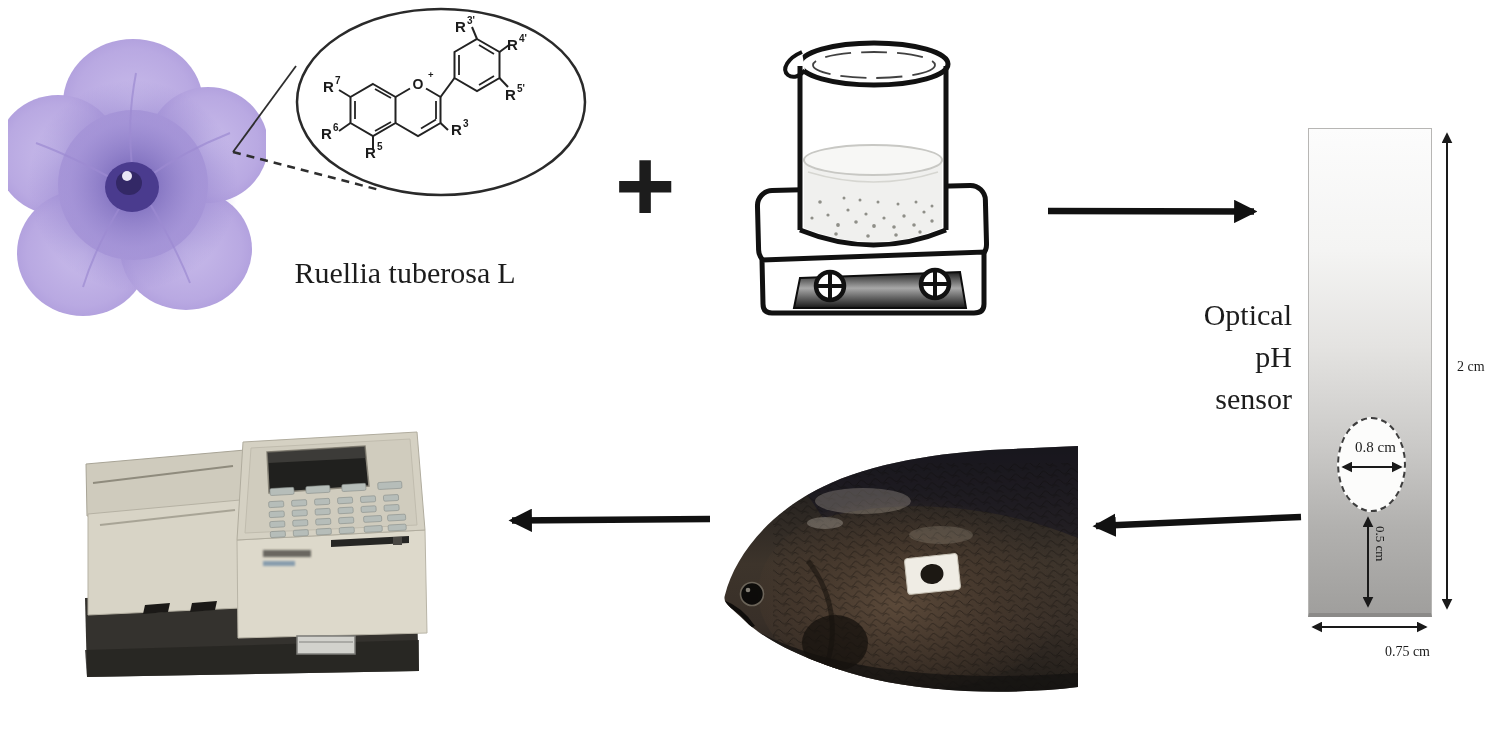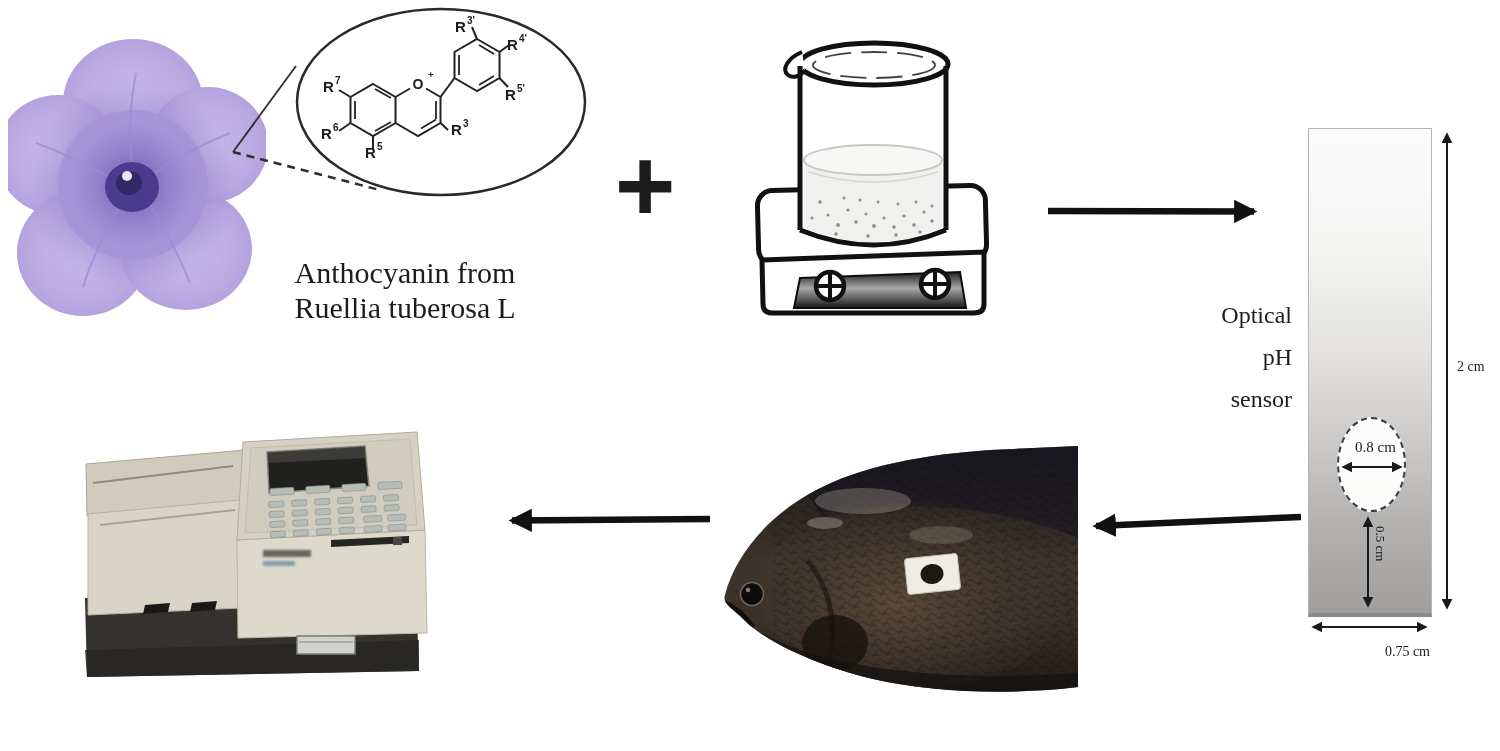--- a/index.html
+++ b/index.html
@@ -2,21 +2,21 @@
 <html><head>
 <meta charset="utf-8">
 <style>
   html,body{margin:0;padding:0;background:#fff;}
   .canvas{position:relative;width:1500px;height:751px;background:#fff;overflow:hidden;
           font-family:"Liberation Serif",serif;color:#1c1c1c;}
   .abs{position:absolute;}
   .caption{text-align:center;line-height:1.18;}
   .serif-big{font-size:30px;}
   .plus{font-family:"Liberation Sans",sans-serif;font-size:104px;font-weight:700;line-height:110px;text-align:center;}
-  .sensor-label{text-align:right;font-size:24px;line-height:42px;}
+  .sensor-label{text-align:right;font-size:30px;line-height:42px;}
   .strip{left:1308px;top:128px;width:122px;height:484px;
          background:linear-gradient(180deg,#fcfcfc 0%,#f4f4f3 25%,#e4e3e1 45%,#cbcac8 65%,#b2b1af 82%,#a09f9d 100%);
          border:1px solid #b7b6b4;border-bottom:4px solid #8b8a88;}
   .spot{position:absolute;left:28px;top:288px;width:65px;height:91px;border-radius:50%;
         background:#fcfcfb;border:2px dashed #3d3d3d;}
   .spot-dim{position:absolute;left:8px;right:0;top:20px;text-align:center;font-size:15px;}
   .dim-text{font-size:14px;}
   .dim-vert{writing-mode:vertical-rl;font-size:13px;}
   .uvvis{width:430px;text-align:center;font-size:32px;}
   svg text{font-family:"Liberation Sans",sans-serif;}
@@ -134,21 +134,20 @@
 
       <text x="212" y="42" font-size="15" font-weight="700">R</text>
       <text x="224" y="34" font-size="10" font-weight="700">4'</text>
 
       <text x="210" y="92" font-size="15" font-weight="700">R</text>
       <text x="222" y="84" font-size="10" font-weight="700">5'</text>
     </g>
   </svg>
 
   <div class="abs caption serif-big" style="left:240px;top:255px;width:330px;">
-    <div>Anthocyanin from</div>
     <div>
       <span style="">Ruellia tuberosa</span><span style="margin-left:7px;">L</span>
     </div>
   </div>
 
   <div class="abs plus" style="left:595px;top:130px;width:100px;height:115px;">+</div>
 
   <svg class="abs" style="left:748px;top:22px;" width="250" height="315" viewBox="0 0 250 315">
     <defs>
       <linearGradient id="panelG" x1="0" y1="0" x2="0" y2="1">

